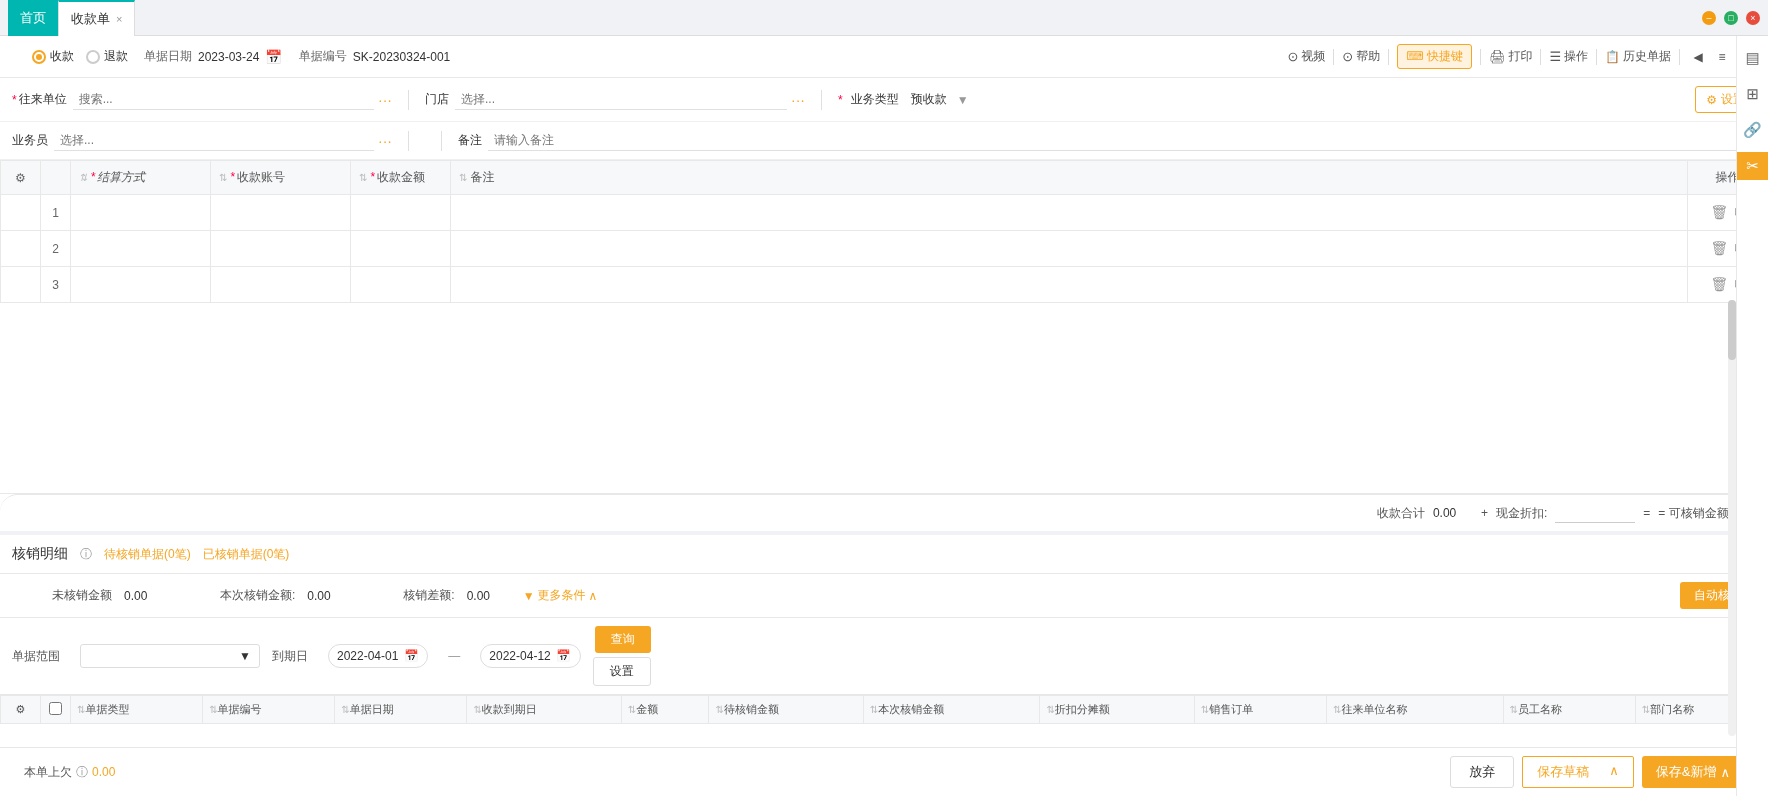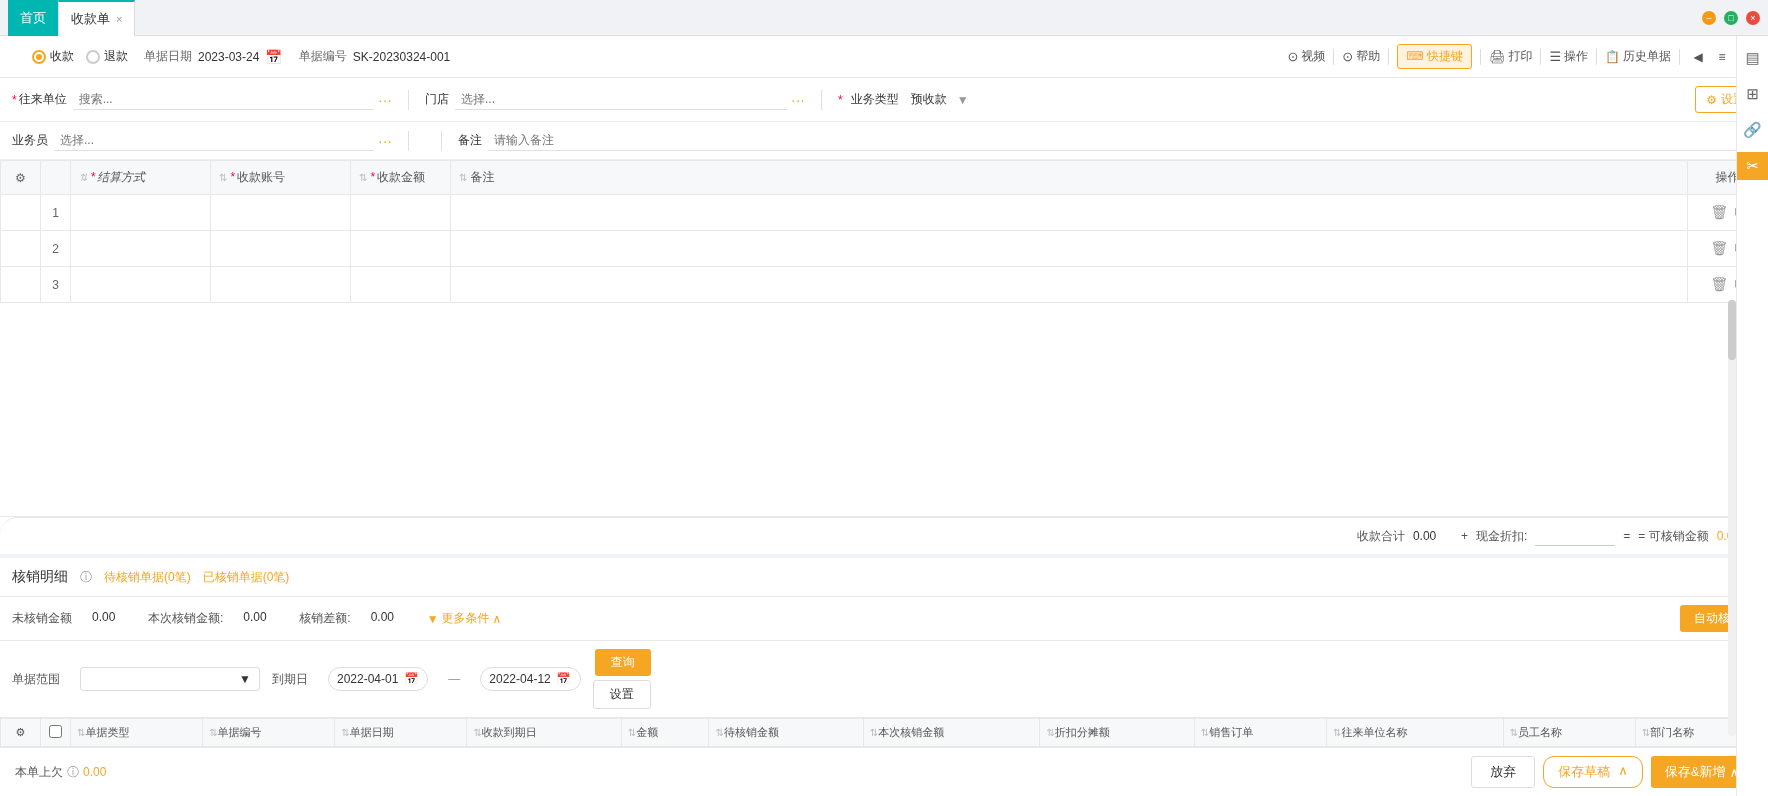--- a/index.html
+++ b/index.html
@@ -98,42 +98,42 @@
     .col-settings { width: 40px; text-align: center; }
     .col-num { width: 30px; text-align: center; }
     .col-method { width: 140px; font-style: italic; }
     .col-account { width: 140px; }
     .col-amount { width: 100px; }
     .col-action { width: 80px; text-align: center; }
 
     
     .table-footer {
       display: flex; align-items: center; justify-content: flex-end;
-      padding: 8px 28px; background: #fff; border-top: 1px solid #e8e8e8;
+      padding: 8px 8px; background: #fff; border-top: 1px solid #e8e8e8;
       gap: 8px; font-size: 12px; border-radius: 18px;
     }
     .summary-label { color: #555; }
     .summary-value { color: #333; min-width: 40px; }
     .summary-orange { color: #f5a623; font-weight: 500; }
     .summary-input { border: none; border-bottom: 1px solid #ccc; width: 80px; padding: 2px 4px; text-align: right; outline: none; }
 
     
     .reconcile-section { background: #fafafa; border-top: 4px solid #f0f2f5; padding: 0; }
     .reconcile-header {
       display: flex; align-items: center; padding: 10px 12px; gap: 12px;
       border-bottom: 1px solid #e8e8e8; background: #fff;
     }
     .section-title { font-size: 14px; font-weight: 500; color: #333; }
     .info-icon { color: #999; font-size: 12px; cursor: pointer; }
     .tab-link { color: #f5a623; cursor: pointer; font-size: 12px; }
     .reconcile-summary {
       display: flex; align-items: center; padding: 8px 12px; gap: 16px;
       background: #fff; border-bottom: 1px solid #e8e8e8;
     }
-    .summary-item { display: flex; align-items: flex-start; gap: 20px; }
+    .summary-item { display: flex; align-items: center; gap: 12px; margin-left: 40px; }
     .auto-btn {
       background: #f5a623; color: #fff; border: none; padding: 5px 14px;
       border-radius: 3px; cursor: pointer; font-size: 12px; margin-left: auto;
     }
     .more-filter { color: #f5a623; cursor: pointer; font-size: 12px; display: flex; align-items: center; gap: 3px; margin-right: 8px; }
     .filter-row {
       display: flex; align-items: center; padding: 8px 12px; gap: 12px;
       background: #fff; border-bottom: 1px solid #e8e8e8;
     }
     .filter-field { display: flex; align-items: center; gap: 20px; }
@@ -160,34 +160,34 @@
 
     
     .bottom-table-section { overflow: auto; max-height: 120px; }
     .bottom-table thead tr { background: #f7f8fa; }
     .bottom-table th { font-size: 11px; padding: 6px 6px; }
     .checkbox-cell { width: 30px; text-align: center; }
     input[type="checkbox"] { width: 13px; height: 13px; cursor: pointer; }
 
     
     .bottom-bar {
-      display: flex; align-items: center; padding: 8px 15px;
-      background: #fff; border-top: 1px solid #e8e8e8; gap: 10px;
+      display: flex; align-items: center; padding: 8px 24px;
+      background: #fff; border-top: 1px solid #e8e8e8; gap: 10px; margin-top: 23px;
     }
     .bottom-info { display: flex; align-items: center; gap: 4px; font-size: 12px; }
     .info-label { color: #555; }
     .info-value { color: #f5a623; font-weight: 500; }
     .bottom-actions { margin-left: auto; display: flex; gap: 8px; }
     .btn-abandon {
       background: #fff; color: #333; border: 1px solid #ddd; padding: 6px 18px;
       border-radius: 3px; cursor: pointer; font-size: 13px;
     }
     .btn-draft {
       background: #fff; color: #f5a623; border: 1px solid #f5a623; padding: 6px 14px;
-      border-radius: 11px; cursor: pointer; font-size: 13px; display: flex; gap: 8px;
+      border-radius: 2px; cursor: pointer; font-size: 13px; display: flex; gap: 20px;
     }
     .btn-save {
       background: #f5a623; color: #fff; border: none; padding: 6px 14px;
       border-radius: 3px; cursor: pointer; font-size: 13px; display: flex; align-items: center; gap: 4px;
     }
 
     
     .right-sidebar {
       position: fixed; right: 0; top: 36px; bottom: 0; width: 32px;
       background: #fff; border-left: 1px solid #e8e8e8;

